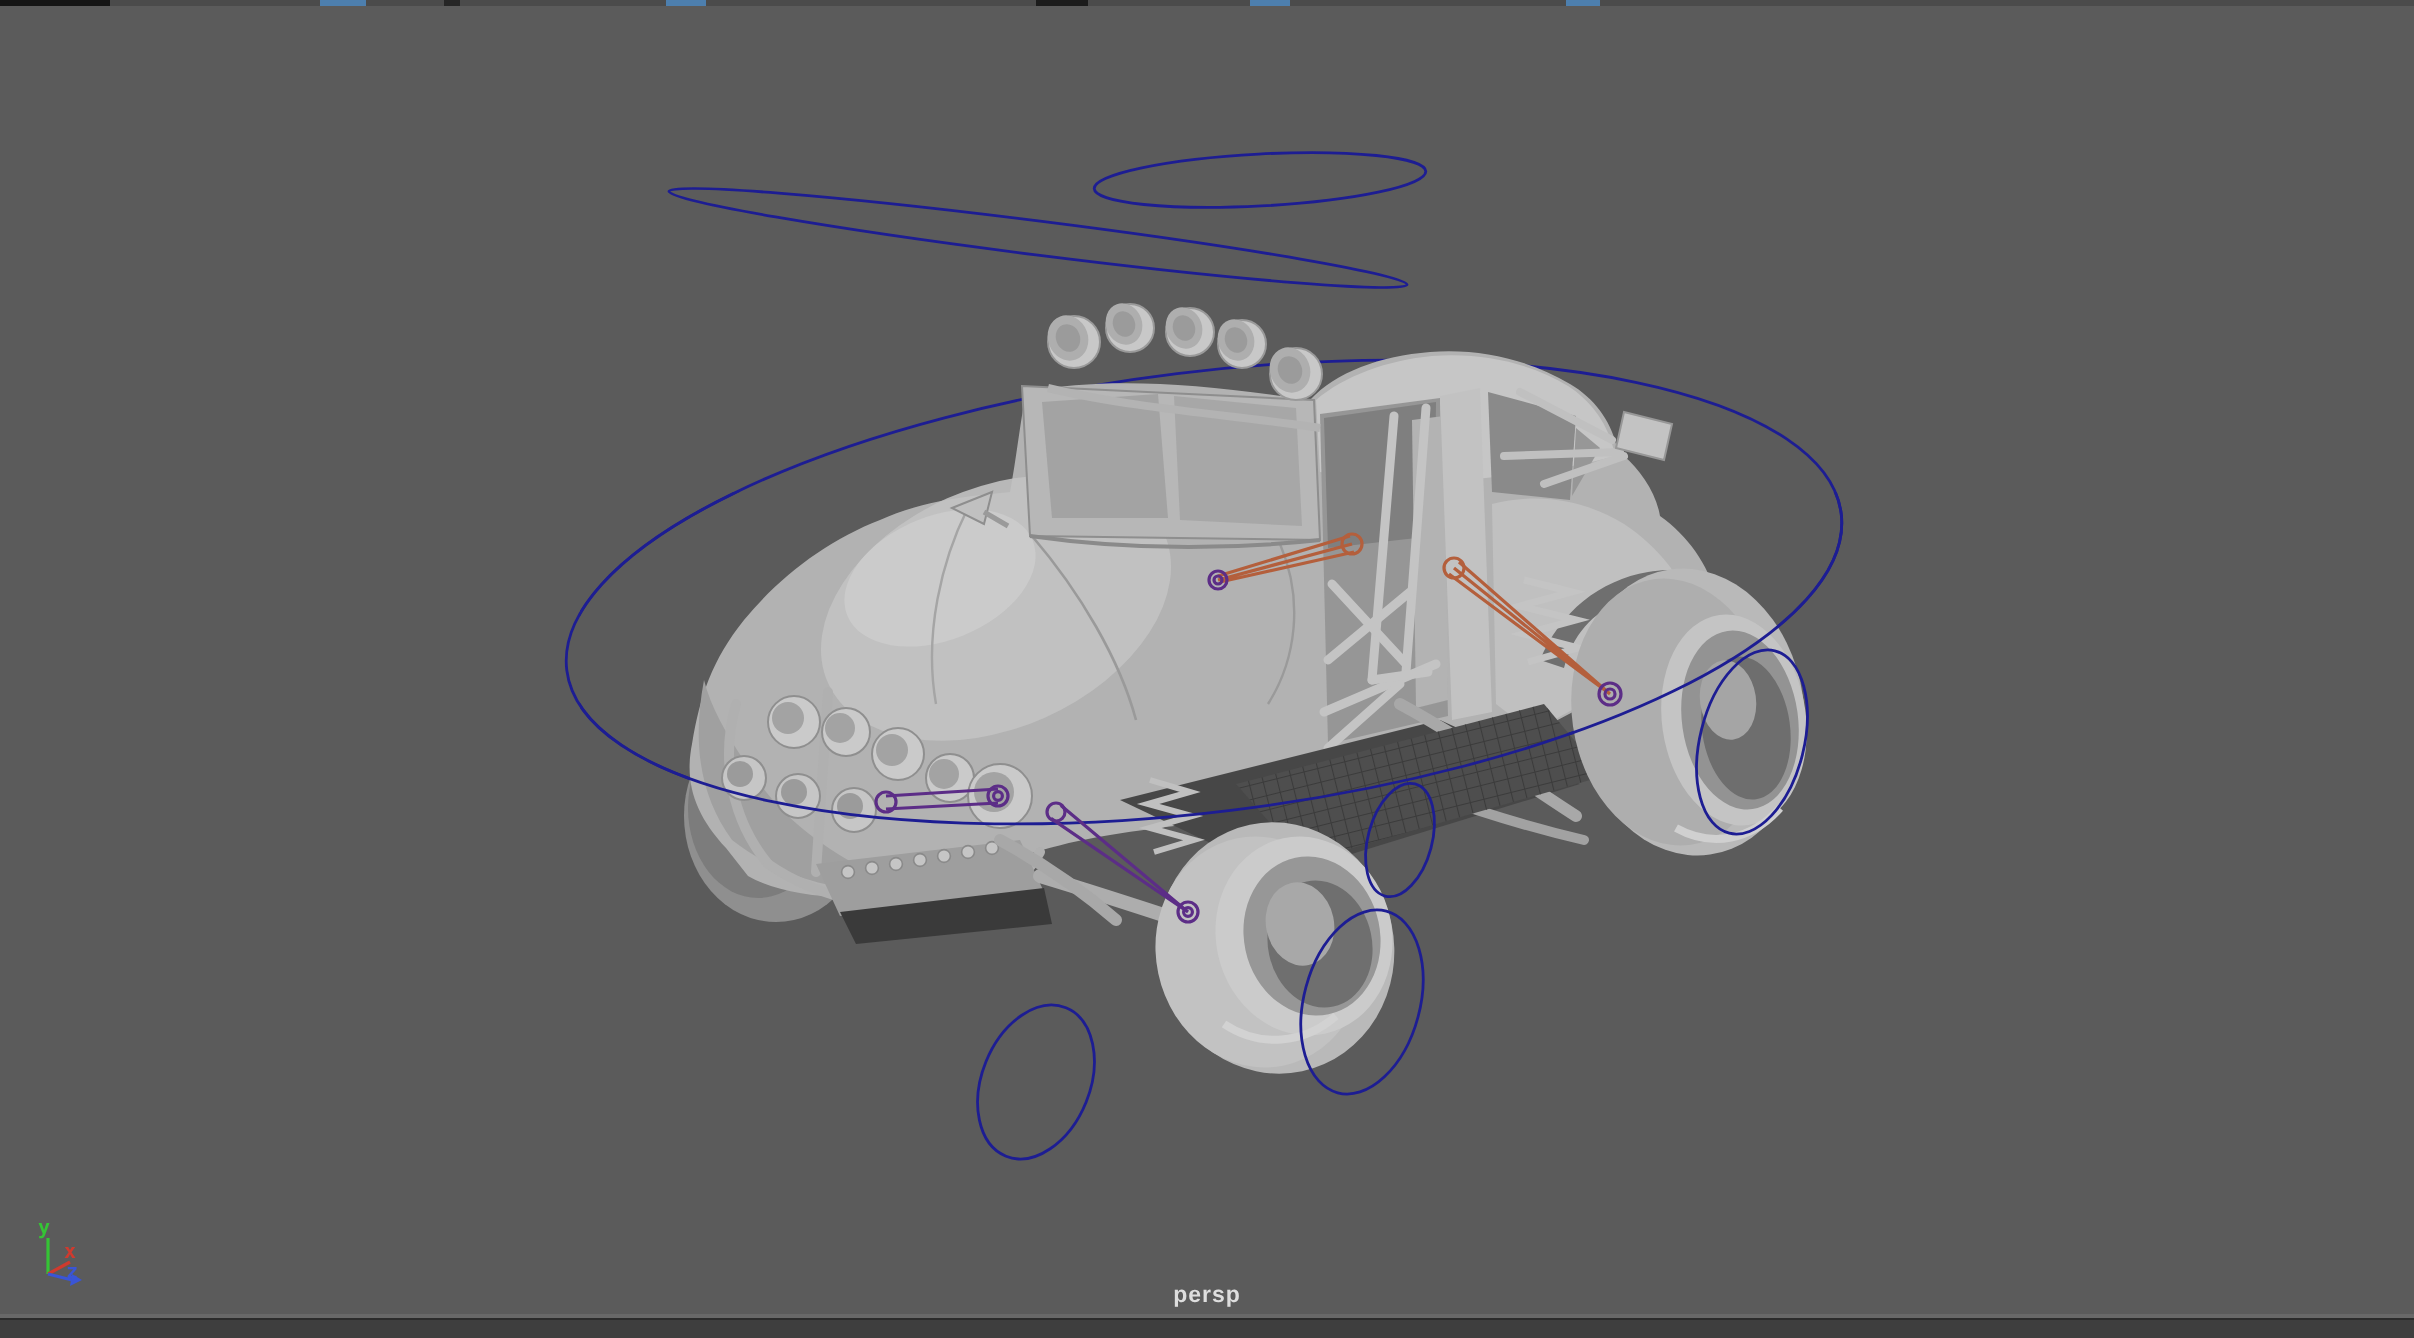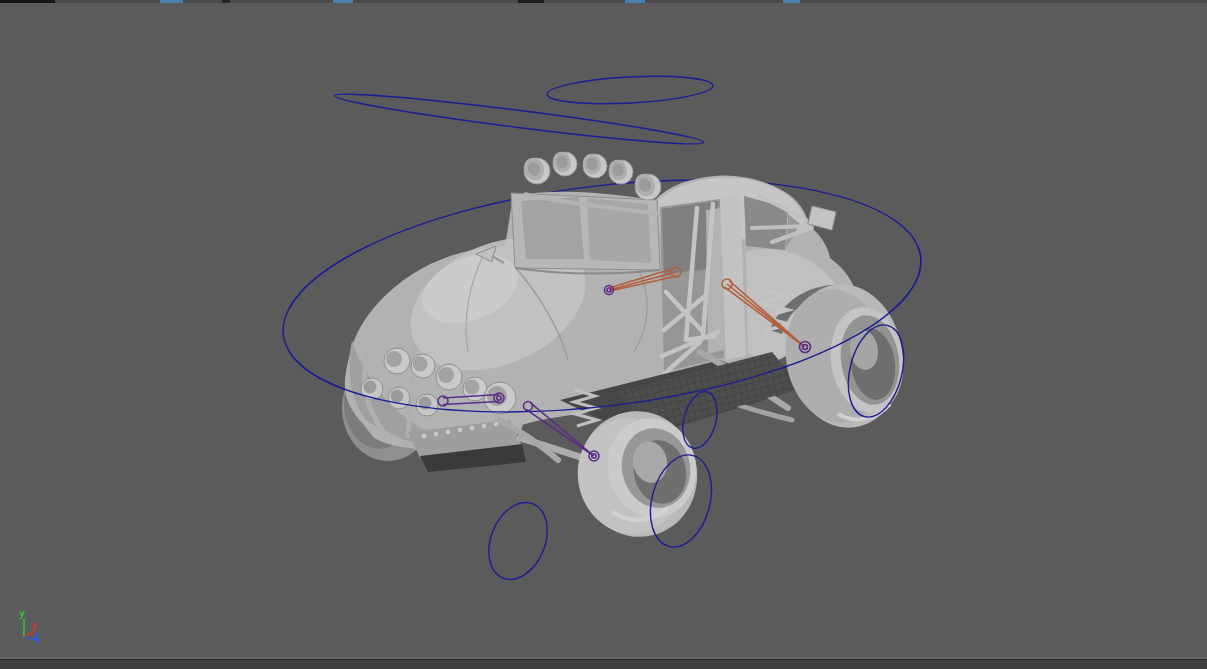--- a/index.html
+++ b/index.html
@@ -272,20 +272,21 @@
       <path d="M24 637 L24 619" stroke="var(--axis-y,#35c435)" stroke-width="1.6"></path>
       <path d="M24 637 L35 631" stroke="var(--axis-x,#d03a2e)" stroke-width="1.6"></path>
       <path d="M24 637 L36 640" stroke="var(--axis-z,#3a55d6)" stroke-width="1.6"></path>
       <polygon points="36,637 41,640 35,643" fill="var(--axis-z,#3a55d6)"></polygon>
       <text class="axis" x="19" y="617" fill="var(--axis-y,#35c435)">y</text>
       <text class="axis" x="32" y="629" fill="var(--axis-x,#d03a2e)">x</text>
       <text class="axis" x="33" y="639" fill="var(--axis-z,#3a55d6)">z</text>
     </g>
   </svg>
 
+  <div id="camlabel">persp</div>
 
   <div id="topstrip">
     <div class="seg s1"></div>
     <div class="seg s2"></div>
     <div class="seg s3"></div>
     <div class="seg s4"></div>
     <div class="seg s5"></div>
     <div class="seg s6"></div>
     <div class="seg s7"></div>
   </div>

